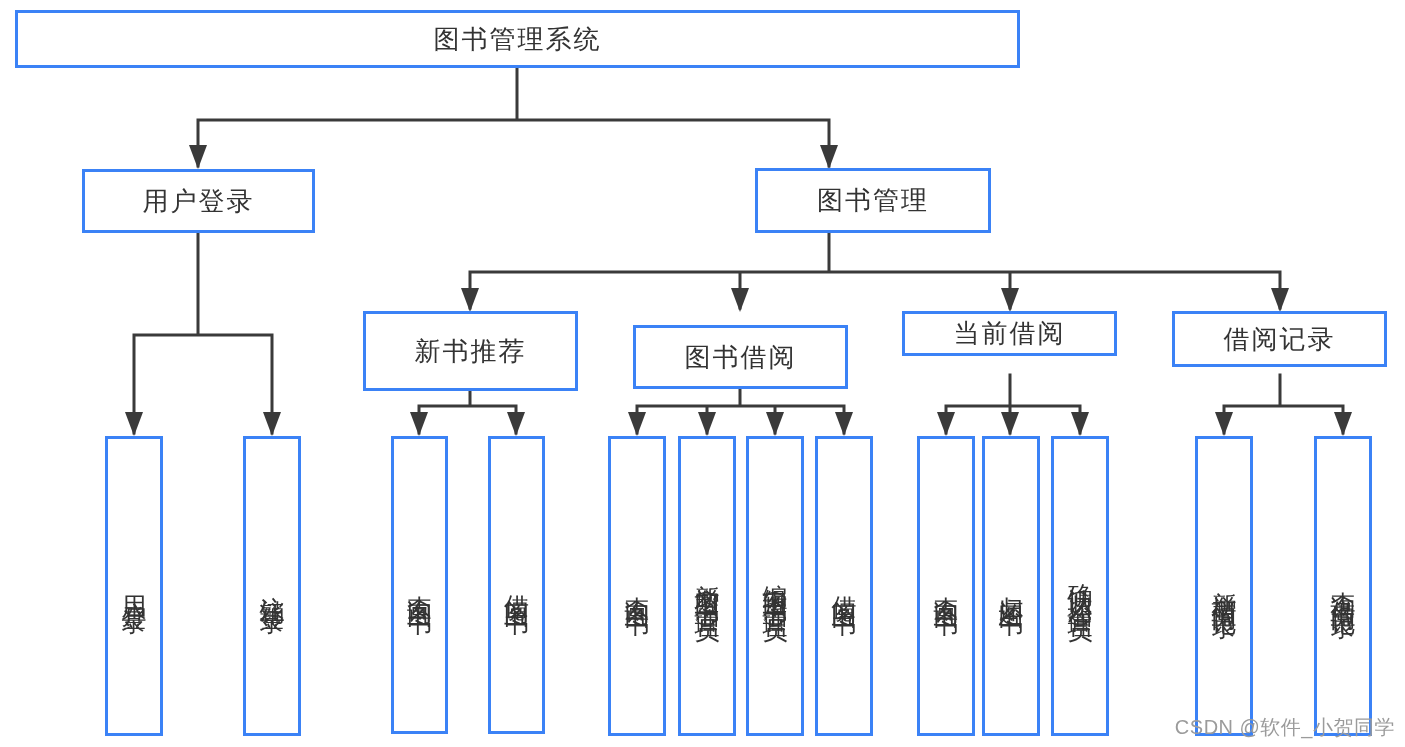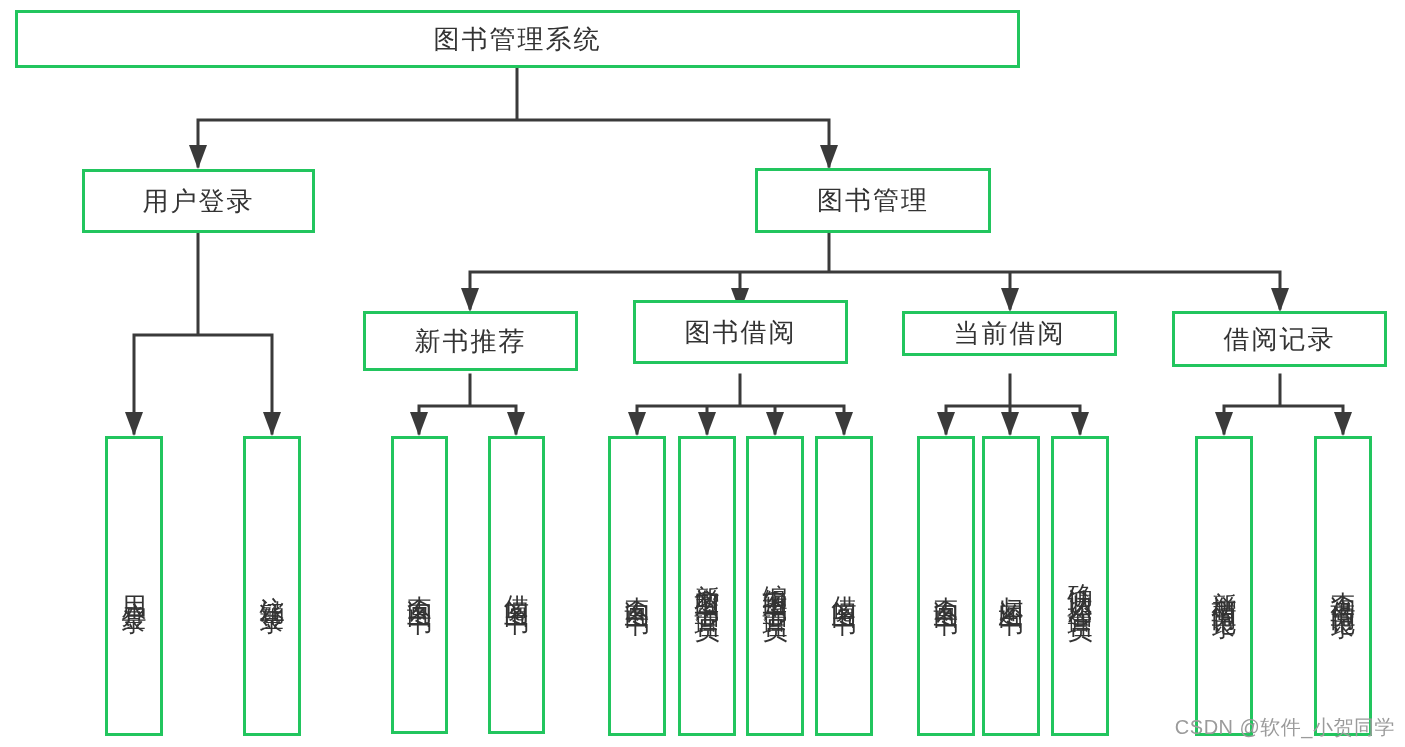--- a/index.html
+++ b/index.html
@@ -17,21 +17,21 @@
   }
   #wires {
     position: absolute;
     left: 0; top: 0;
     width: 1405px; height: 747px;
     z-index: 1;
   }
   .node {
     position: absolute;
     box-sizing: border-box;
-    border: 3px solid #22c55e;
+    border: 3px solid #3b82f6;
     background: #ffffff;
     color: #333333;
     display: flex;
     align-items: center;
     justify-content: center;
     font-size: 26px;
     letter-spacing: 2px;
     z-index: 2;
   }
   .leaf {
@@ -101,22 +101,22 @@
       <polygon points="1215,412 1233,412 1224,436"></polygon>
       <polygon points="1334,412 1352,412 1343,436"></polygon>
     </g>
   </svg>
 
   <div class="node" style="left:15px; top:10px; width:1005px; height:58px;">图书管理系统</div>
 
   <div class="node" style="left:82px; top:169px; width:233px; height:64px;">用户登录</div>
   <div class="node" style="left:711px; top:168px; width:236px; height:65px;margin-left:44px;">图书管理</div>
 
-  <div class="node" style="left:363px; top:311px; width:215px; height:60px;font-family:Liberation Serif, serif;">新书推荐</div>
-  <div class="node" style="left:633px; top:300px; width:215px; height:64px;">图书借阅</div>
+  <div class="node" style="left:363px; top:311px; width:215px; height:80px;font-family:Liberation Serif, serif;">新书推荐</div>
+  <div class="node" style="left:633px; top:325px; width:215px; height:64px;">图书借阅</div>
   <div class="node" style="left:902px; top:311px; width:215px; height:45px;">当前借阅</div>
   <div class="node" style="left:1172px; top:311px; width:215px; height:56px;">借阅记录</div>
 
   <div class="node leaf" style="left:105px; top:436px; width:58px; height:300px;">用户登录</div>
   <div class="node leaf" style="left:243px; top:436px; width:58px; height:300px;">注销登录</div>
 
   <div class="node leaf" style="left:391px; top:436px; width:57px; height:298px;">查询图书</div>
   <div class="node leaf" style="left:488px; top:436px; width:57px; height:298px;">借阅图书</div>
 
   <div class="node leaf" style="left:608px; top:436px; width:58px; height:300px;">查询图书</div>

